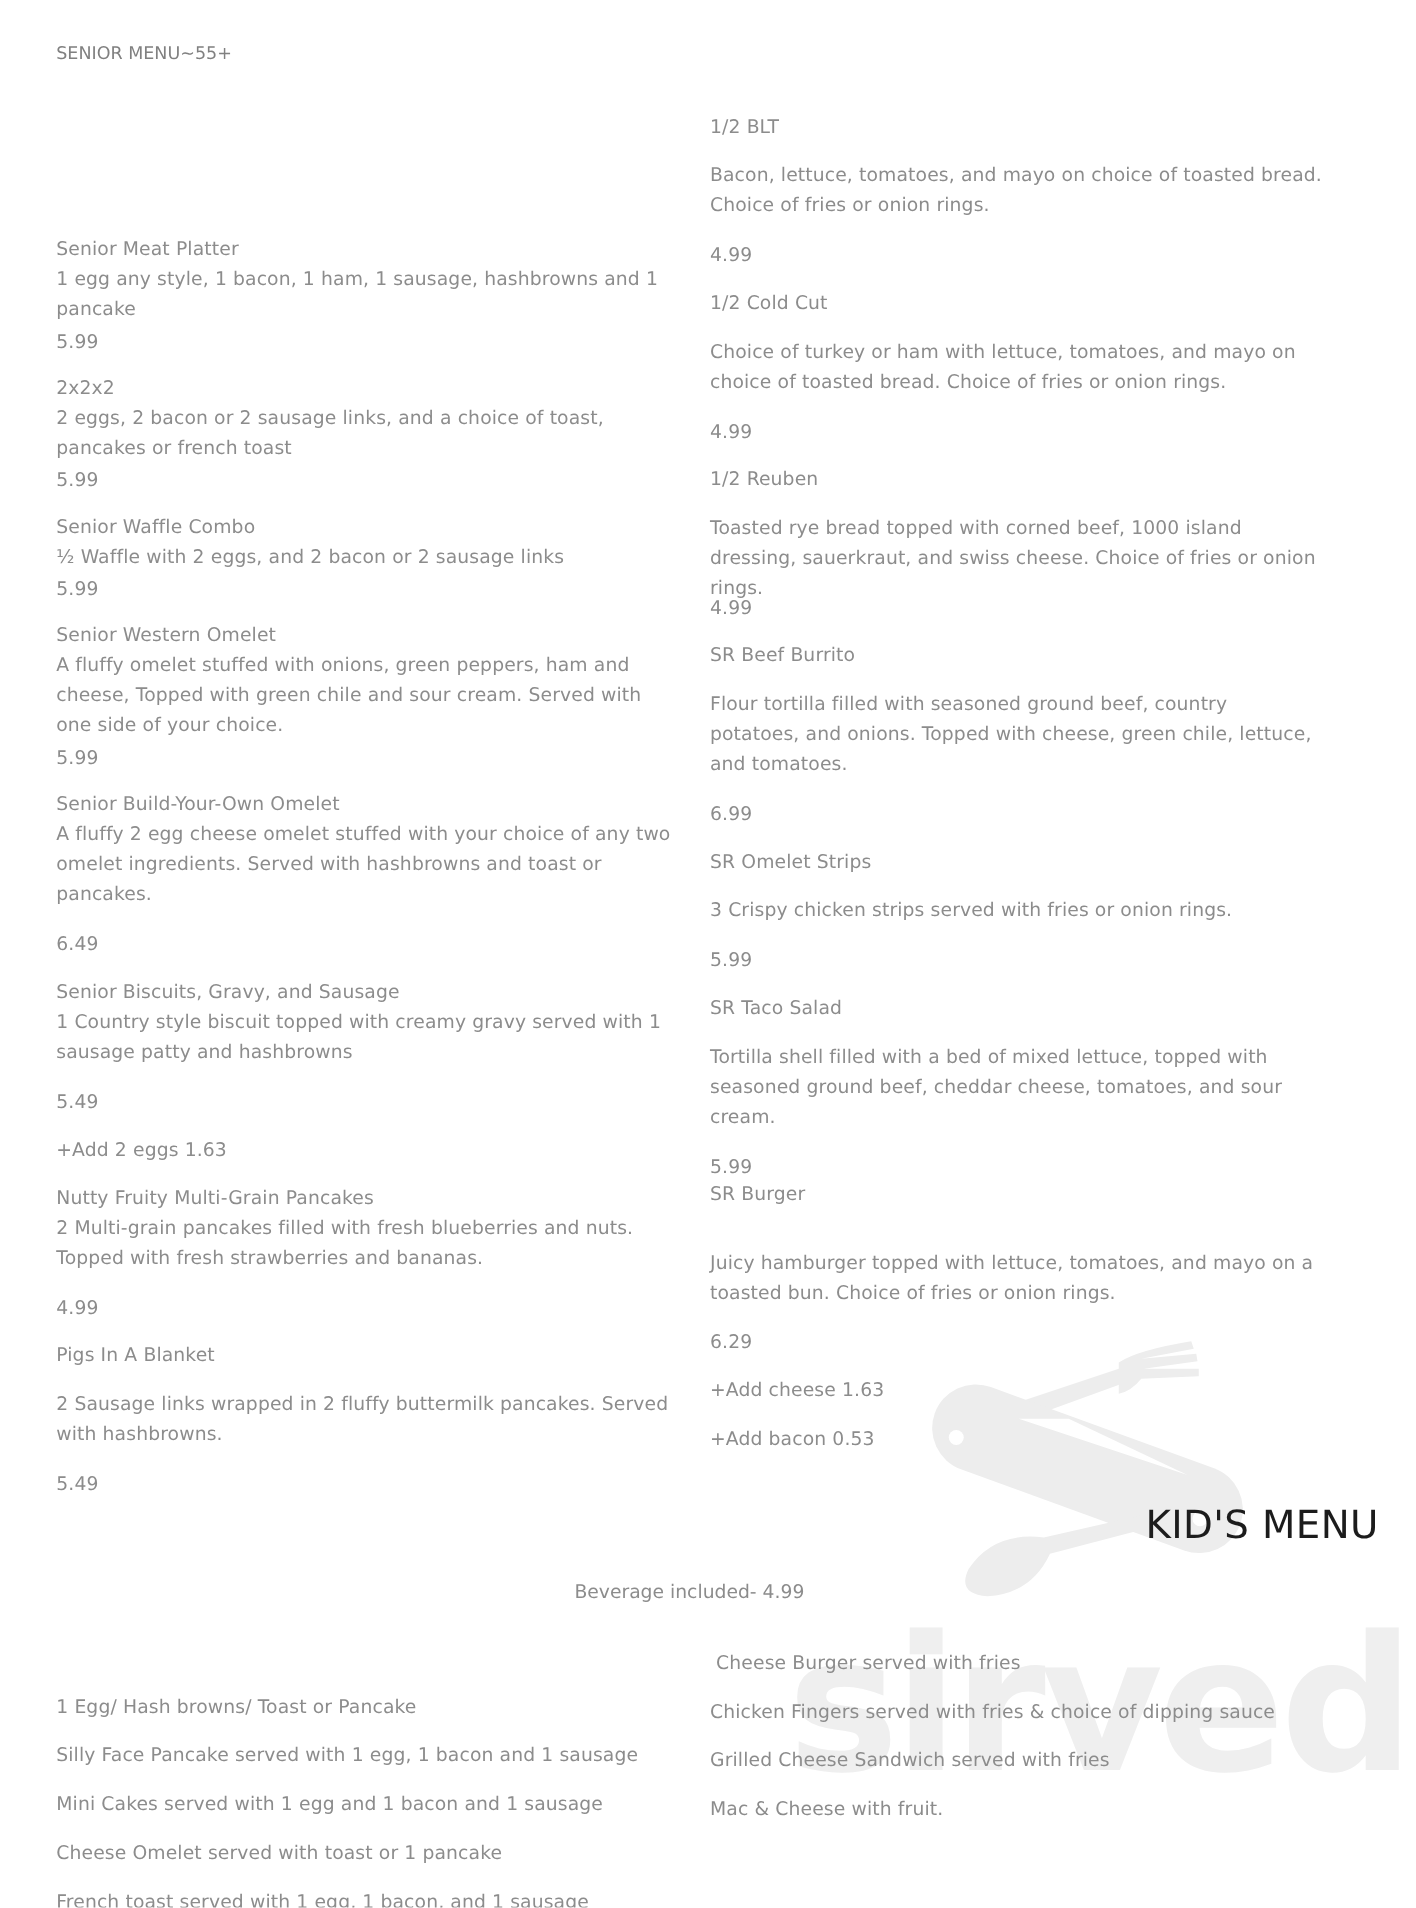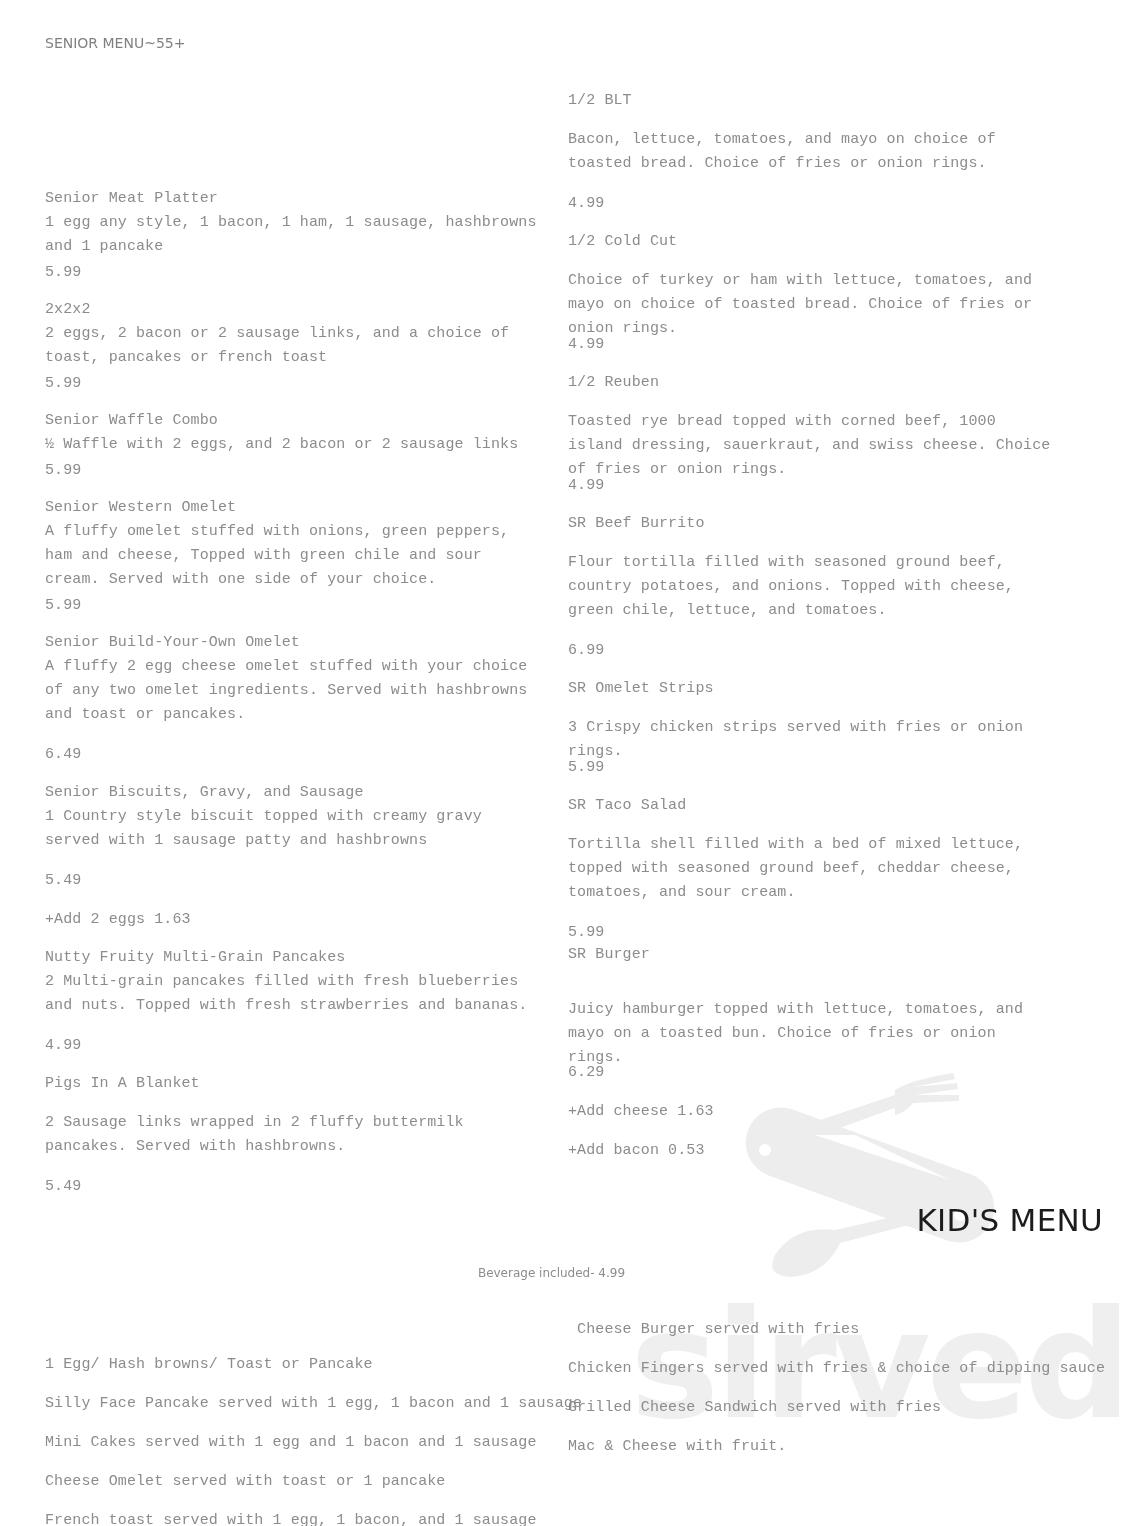--- a/index.html
+++ b/index.html
@@ -1,25 +1,25 @@
 <!DOCTYPE html>
 <html><head>
 <meta charset="utf-8">
 <style>
   html, body { margin:0; padding:0; background:#ffffff; }
   body { width:1133px; height:1526px; position:relative; overflow:hidden;
          font-family:"DejaVu Sans", "Liberation Sans", sans-serif; color:#8c8c8c; }
-  .t { position:absolute; font-size:15px; line-height:24px; white-space:nowrap; letter-spacing:0.1px;font-family:Liberation Mono, monospace; }
+  .t { position:absolute; font-size:15px; line-height:24px; white-space:nowrap; letter-spacing:0.1px; }
   .wrap { white-space:normal; }
   .lc { left:45px; width:495px;margin-top:35px; }
   .rc { left:568px; width:490px; }
   .title { position:absolute; left:45px; top:33px; font-size:14px; line-height:20px; color:#808080; }
   .kids-h { position:absolute; left:0; width:1103px; top:1200px; text-align:right;
             font-size:31px; line-height:40px; color:#1c1c1c; font-weight:500; letter-spacing:0.3px; }
-  .kids-sub { position:absolute; left:0; width:1103px; top:1261px; text-align:center; font-size:12px; line-height:24px; }
+  .kids-sub { position:absolute; left:0; width:1103px; top:1261px; text-align:center; font-size:15px; line-height:24px; }
   .wm { position:absolute; pointer-events:none; }
 </style>
 </head>
 <body>
 
 <svg class="wm" style="left:735px;top:1065px;" width="270" height="220" viewBox="0 0 270 220">
   <g fill="#ededed">
 
     <path d="M70 60 L160 30 L168 40 L80 72 Z"></path>
     <path d="M160 25 Q175 15 218 8 L220 14 L178 22 L222 18 L223 24 L180 30 L224 30 L224 36 L178 38 Q170 48 160 50 Z"></path>

